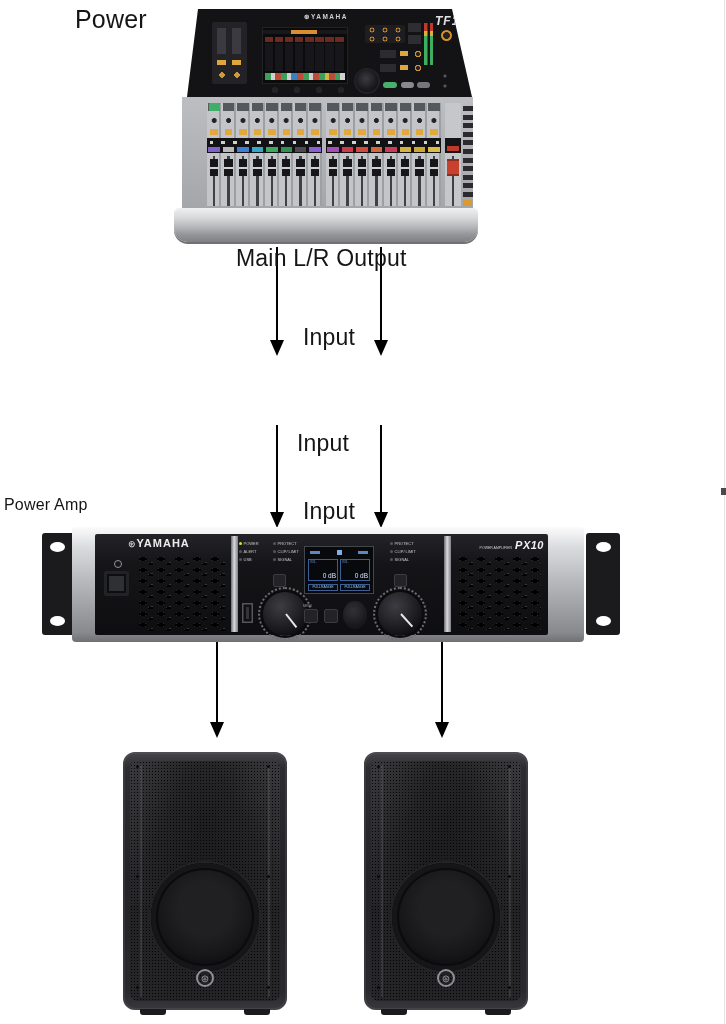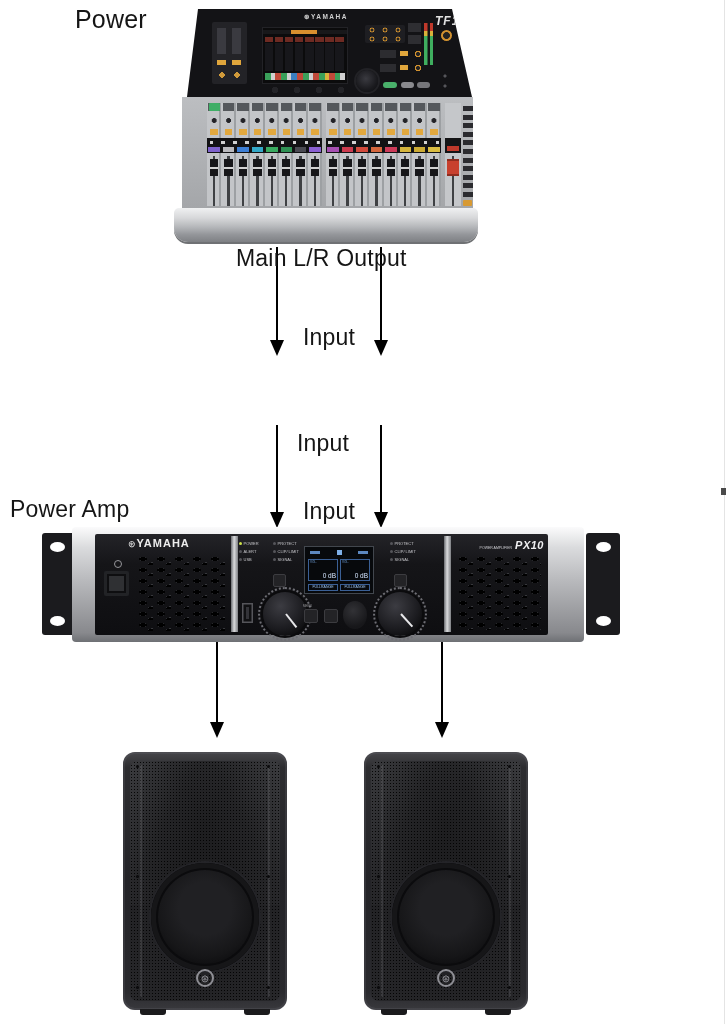--- a/index.html
+++ b/index.html
@@ -292,21 +292,21 @@
   <div class="dlabel" style="left:236px;top:245px;">Main L/R Output</div>
   <div class="dlabel" style="left:303px;top:324px;">Input</div>
 
 
   <div class="vline" style="left:276px;top:425px;height:89px;"></div>
   <div class="vline" style="left:380px;top:425px;height:89px;"></div>
   <div class="ahead" style="left:270px;top:512px;"></div>
   <div class="ahead" style="left:374px;top:512px;"></div>
   <div class="dlabel" style="left:297px;top:430px;">Input</div>
   <div class="dlabel" style="left:303px;top:498px;">Input</div>
-  <div class="dlabel" style="left:10px;top:496px;font-size:23px;">Power Amp</div>
+  <div class="dlabel" style="left:4px;top:496px;font-size:16px;">Power Amp</div>
 
   <div id="amp">
     <div class="ear ear-l">
         <b class="h1"></b>
         <b class="h2"></b>
       </div>
     <div class="ear ear-r">
         <b class="h1"></b>
         <b class="h2"></b>
       </div>

